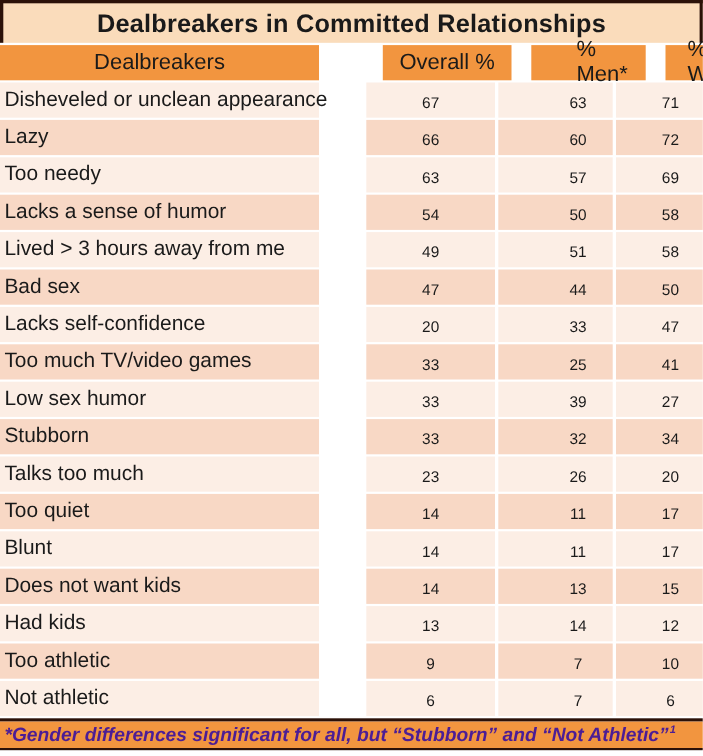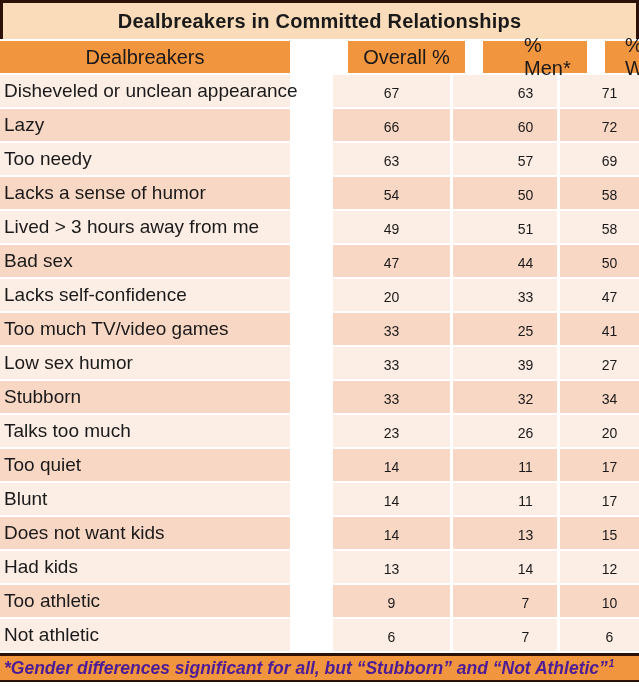--- a/index.html
+++ b/index.html
@@ -20,21 +20,21 @@
   .title-band {
     box-sizing: border-box;
     width: 639px;
     height: 39px;
     background: #fadcbb;
     border: 3px solid #2b1108;
     border-bottom: none;
     display: flex;
     align-items: center;
     justify-content: center;
-    font-size: 20px;
+    font-size: 23px;
     font-weight: bold;
     letter-spacing: 0.2px;
   }
   .band-gap { width: 639px; height: 2px; background: #ffffff; }
   .header-row {
     display: flex;
     width: 639px;
     height: 34px;
     background: #ffffff;
     gap: 18px;

